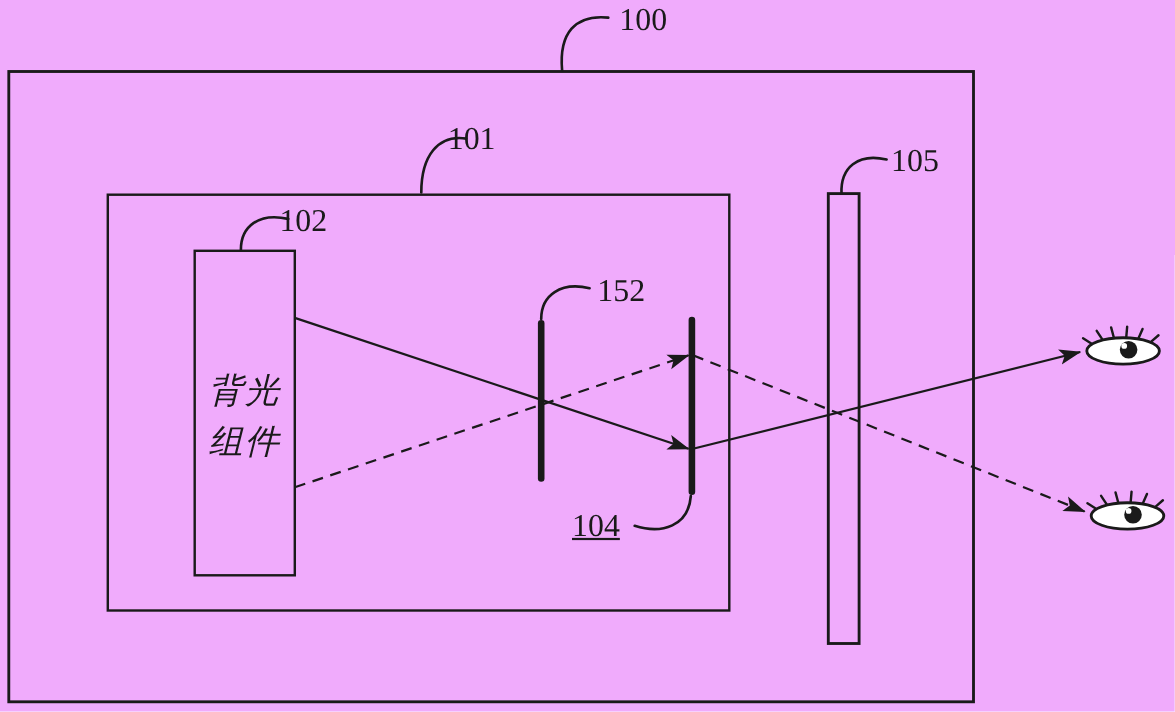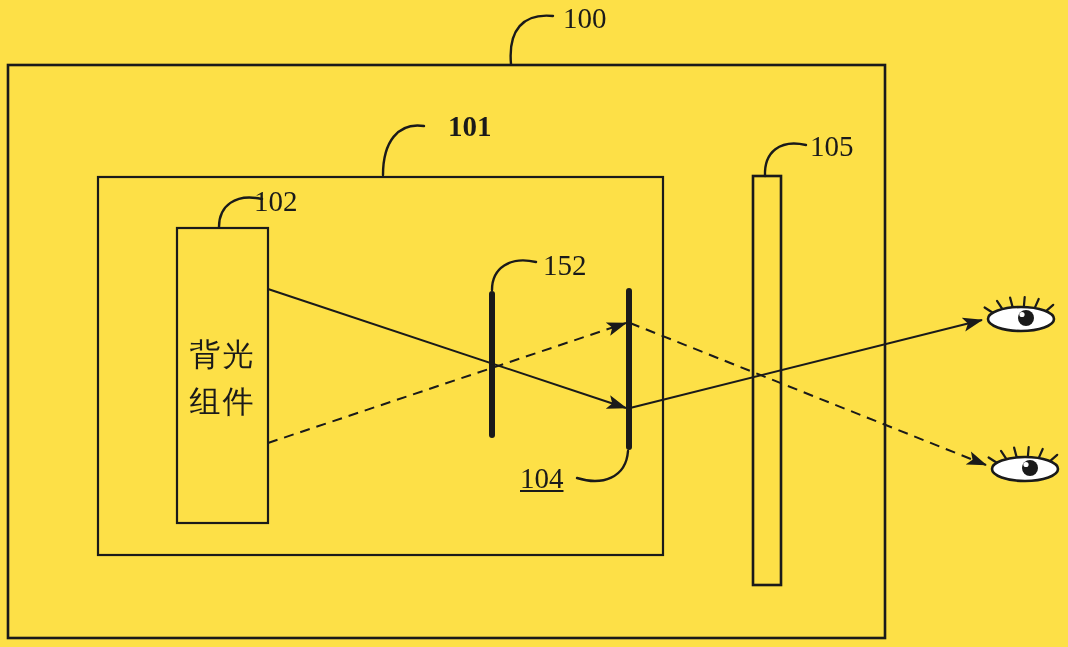--- a/index.html
+++ b/index.html
@@ -4,21 +4,21 @@
 <style>
   html, body {
     margin: 0;
     padding: 0;
     background: #ffffff;
   }
   #canvas {
     position: relative;
     width: 1068px;
     height: 647px;
-    background: #fde047;
+    background: #f0abfc;
     font-family: "Liberation Serif", "DejaVu Serif", serif;
     overflow: hidden;
   }
   #diagram-svg {
     position: absolute;
     left: 0;
     top: 0;
   }
   .ref-label {
     position: absolute;
@@ -33,23 +33,24 @@
     left: 177px;
     top: 331px;
     width: 91px;
     text-align: center;
     font-size: 31px;
     line-height: 47px;
     color: #1a1a1a;
     white-space: pre-line;
     letter-spacing: 2px;
     user-select: none;
+    font-style: italic;
   }
   .pos-100 { left: 563px; top: 4px; }
-  .pos-101 { left: 448px; top: 112px; font-weight: bold; }
+  .pos-101 { left: 407px; top: 112px; }
   .pos-102 { left: 254px; top: 187px; }
   .pos-103 { left: 543px; top: 251px; }
   .pos-104 { left: 520px; top: 464px; text-decoration: underline; }
   .pos-105 { left: 810px; top: 132px; text-align: right; }
 </style>
 </head>
 <body>
 
 <div id="canvas">
 

